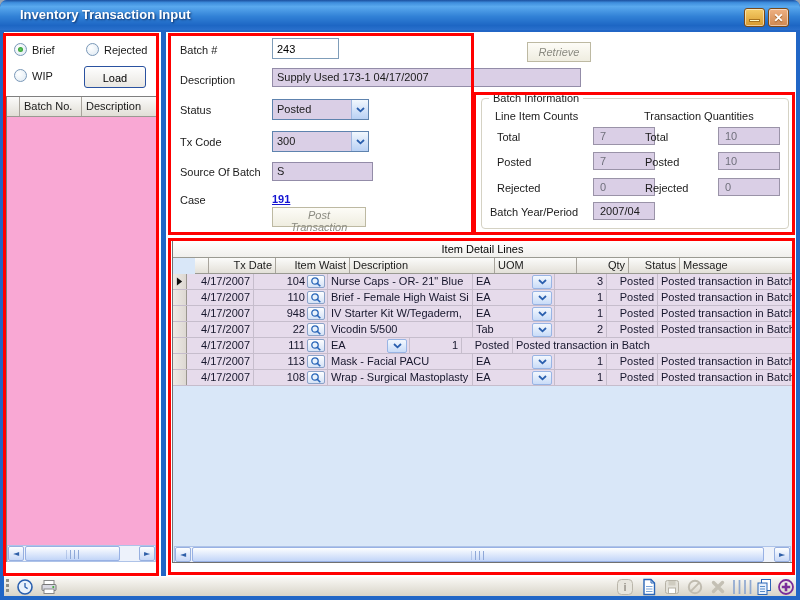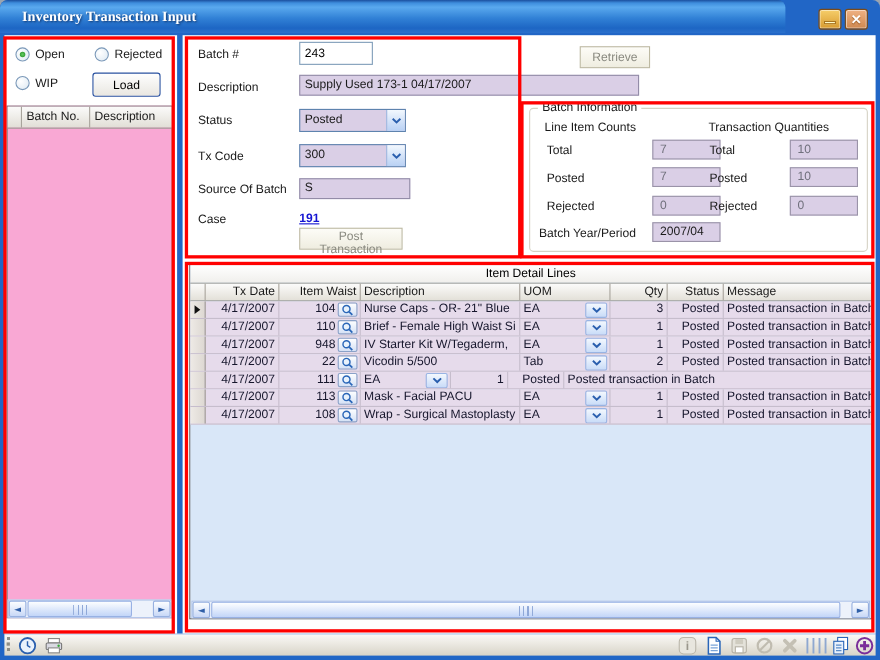--- a/index.html
+++ b/index.html
@@ -2,22 +2,22 @@
 <html><head>
 <meta charset="utf-8">
 <style>
   html,body{margin:0;padding:0;background:#9aa4b0;}
   *{box-sizing:border-box;}
   .window{position:relative;width:800px;height:600px;background:#2166C6;
     font-family:"Liberation Sans",sans-serif;font-size:11px;color:#1a1a1a;
     overflow:hidden;border-radius:7px 7px 0 0;}
 
   
-  .titlebar{position:absolute;left:0;top:0;width:714px;height:30px;border-radius:7px 7px 0 0;
-    background:linear-gradient(180deg,#1b4f9e 0%,#3e8edd 9%,#5aa9ee 22%,#3181d6 55%,#1d66c4 85%,#2a70cc 100%);font-family:Liberation Serif, serif;}
+  .titlebar{position:absolute;left:0;top:0;width:800px;height:30px;border-radius:7px 7px 0 0;
+    background:linear-gradient(180deg,#1b4f9e 0%,#3e8edd 9%,#5aa9ee 22%,#3181d6 55%,#1d66c4 85%,#2a70cc 100%);}
   .title-text{position:absolute;left:20px;top:7px;color:#fff;font-weight:bold;font-size:13px;
     text-shadow:1px 1px 2px rgba(10,40,90,.85);}
   .tbtn{position:absolute;top:8px;width:21px;height:19px;border:1px solid #7a4a18;border-radius:3px;
     box-shadow:inset 0 0 0 1px rgba(255,255,255,.5);cursor:default;}
   .btn-min{left:744px;background:linear-gradient(180deg,#F6CE6A,#D89A2E);}
   .btn-min .dash{position:absolute;left:4px;bottom:4px;width:11px;height:3px;background:#FFFBC8;border:1px solid #A9741E;}
   .btn-close{left:768px;background:linear-gradient(180deg,#EFB183,#CE8850);}
   .btn-close .x{display:block;color:#fff;font-weight:bold;font-size:12px;line-height:18px;text-align:center;
     text-shadow:0 1px 1px #96551d;}
 
@@ -58,36 +58,36 @@
   .flabel{position:absolute;font-size:11px;color:#1a1a1a;}
   .tfield{position:absolute;background:#DACFE6;border:1px solid #938CA8;padding:2px 4px;height:19px;
     font-size:11px;overflow:hidden;white-space:nowrap;}
   input.xp{position:absolute;border:1px solid #7F9DB9;padding:2px 4px;font:11px "Liberation Sans",sans-serif;}
   .combo{position:absolute;height:21px;border:1px solid #5E83AE;background:#DACFE6;display:flex;}
   .combo-val{flex:1;padding:3px 4px;overflow:hidden;white-space:nowrap;}
   .combo-btn{width:17px;background:linear-gradient(180deg,#F2F8FE 0%,#CFE0F8 60%,#B9D1F4 100%);
     border-left:1px solid #9FB8E0;display:flex;align-items:center;justify-content:center;}
   .link{position:absolute;color:#1414D2;text-decoration:underline;font-weight:600;}
   .btn-dis{position:absolute;border:1px solid #BDB9A2;border-radius:0;color:#8A8A80;text-align:center;
-    background:linear-gradient(180deg,#FDFCF7,#EFEDE0);font-size:11px;}
+    background:linear-gradient(180deg,#FDFCF7,#EFEDE0);font-size:11px;font-style:italic;}
 
   
   .groupbox{position:absolute;border:1px solid #D5D2C4;border-radius:4px;}
   .gb-caption{position:absolute;background:#ffffff;padding:0 4px;font-size:11px;}
   .cfield{position:absolute;background:#DACFE6;border:1px solid #9A93A8;height:18px;padding:2px 6px;
     font-size:11px;color:#70707C;}
   .cfield.dark{color:#1a1a1a;}
 
   
   .detail-area{position:absolute;left:172px;top:240px;width:621px;height:323px;border:1px solid #707070;
     background:#D9E7F8;overflow:hidden;}
   .detail-caption{height:17px;background:linear-gradient(180deg,#ffffff,#F0EFEC);border-bottom:1px solid #9a9a92;
     text-align:center;line-height:16px;font-size:11px;color:#000;}
   .grid-header{display:flex;height:16px;background:linear-gradient(180deg,#FBFBFA,#E3E0D8);
-    border-bottom:1px solid #9a9a92;}
+    border-bottom:1px solid #9a9a92;margin-left:22px;}
   .gh{border-right:1px solid #A8A49C;padding:1px 3px;font-size:11px;overflow:hidden;white-space:nowrap;}
   .trow{display:flex;height:16px;background:#E6DBEB;border-bottom:1px solid #C6BDCC;}
   .tc{border-right:1px solid #C6BDCC;padding:0 3px;font-size:11px;line-height:15px;overflow:hidden;white-space:nowrap;color:#16162c;}
   .w-sel{width:14px;padding:0;background:linear-gradient(90deg,#EEEAE6,#DDD8D2);border-right:1px solid #9A968E;
     display:flex;align-items:center;justify-content:center;}
   .w-date{width:67px;text-align:right;}
   .w-code{width:74px;display:flex;justify-content:flex-end;align-items:center;gap:2px;padding-right:2px;}
   .w-desc{width:145px;}
   .w-uom{width:82px;display:flex;justify-content:space-between;align-items:center;padding-right:2px;}
   .w-qty{width:52px;text-align:right;}
@@ -110,21 +110,21 @@
     </div>
     <div class="tbtn btn-close">
       <span class="x">✕</span>
     </div>
   </div>
 
   <div class="panel" style="left:4px;top:32px;width:157px;height:544px;"></div>
   <div class="panel" style="left:166px;top:32px;width:630px;height:544px;"></div>
 
   <div class="radio sel" style="left:14px;top:43px;"></div>
-  <span class="rlabel" style="left:32px;top:44px;">Open</span>
+  <span class="rlabel" style="left:32px;top:44px;">Brief</span>
   <div class="radio" style="left:86px;top:43px;"></div>
   <span class="rlabel" style="left:104px;top:44px;">Rejected</span>
   <div class="radio" style="left:14px;top:69px;"></div>
   <span class="rlabel" style="left:32px;top:70px;">WIP</span>
   <button class="btn-load">Load</button>
 
   <div class="list">
     <div class="list-header">
       <div class="lh" style="width:13px;"></div>
       <div class="lh" style="width:62px;">Batch No.</div>

